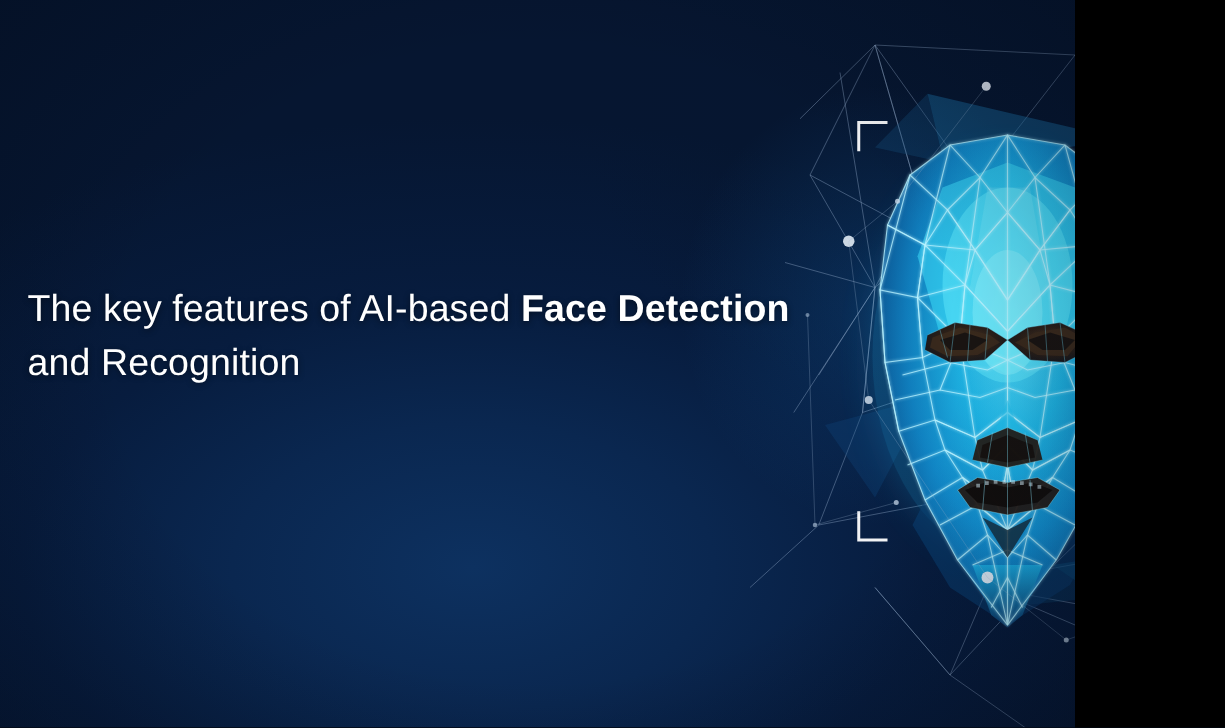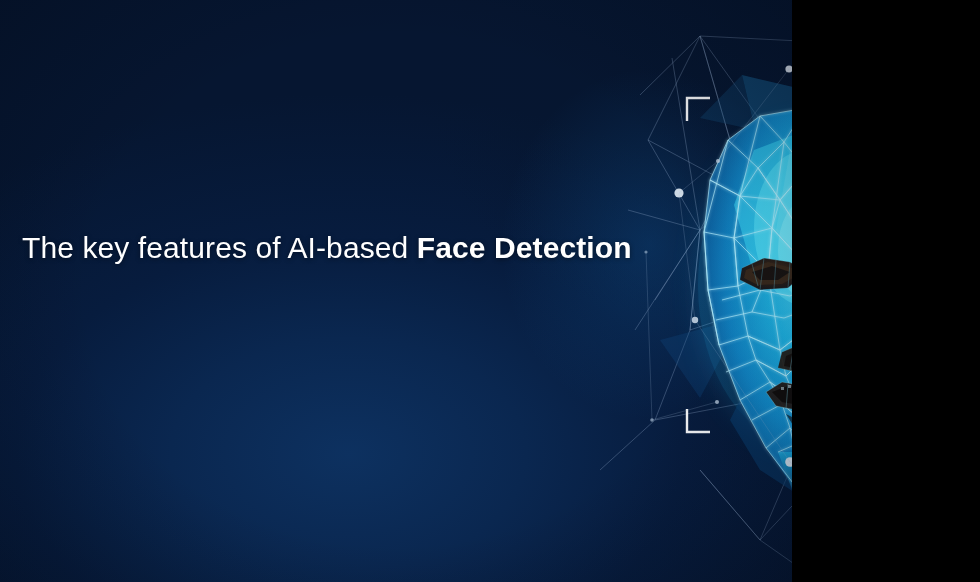--- a/index.html
+++ b/index.html
@@ -2,21 +2,21 @@
 <html><head>
 <meta charset="utf-8">
 <style>
   html, body {
     margin: 0;
     padding: 0;
     background: #000;
   }
   #stage {
     position: relative;
-    width: 792px;
+    width: 860px;
     height: 582px;
     overflow: hidden;
     font-family: "Liberation Sans", sans-serif;
     background: #06152f;
     text-decoration: underline;
   }
   
   .bg-base {
     position: absolute;
     inset: 0;
@@ -325,15 +325,16 @@
       <path d="M973,182 L900,152 L931,106"></path>
       <path d="M968,324 L905,392 L840,455"></path>
       <path d="M646,252 L652,420 L717,402"></path>
     </g>
   </svg>
 
   <div class="bg-vignette"></div>
 
   <div class="headline">
     <span class="line"><span>The key features of AI-based </span><span class="bold">Face Detection</span></span>
+    <span class="line">and Recognition</span>
   </div>
 
 </div>
 
 </body></html>

